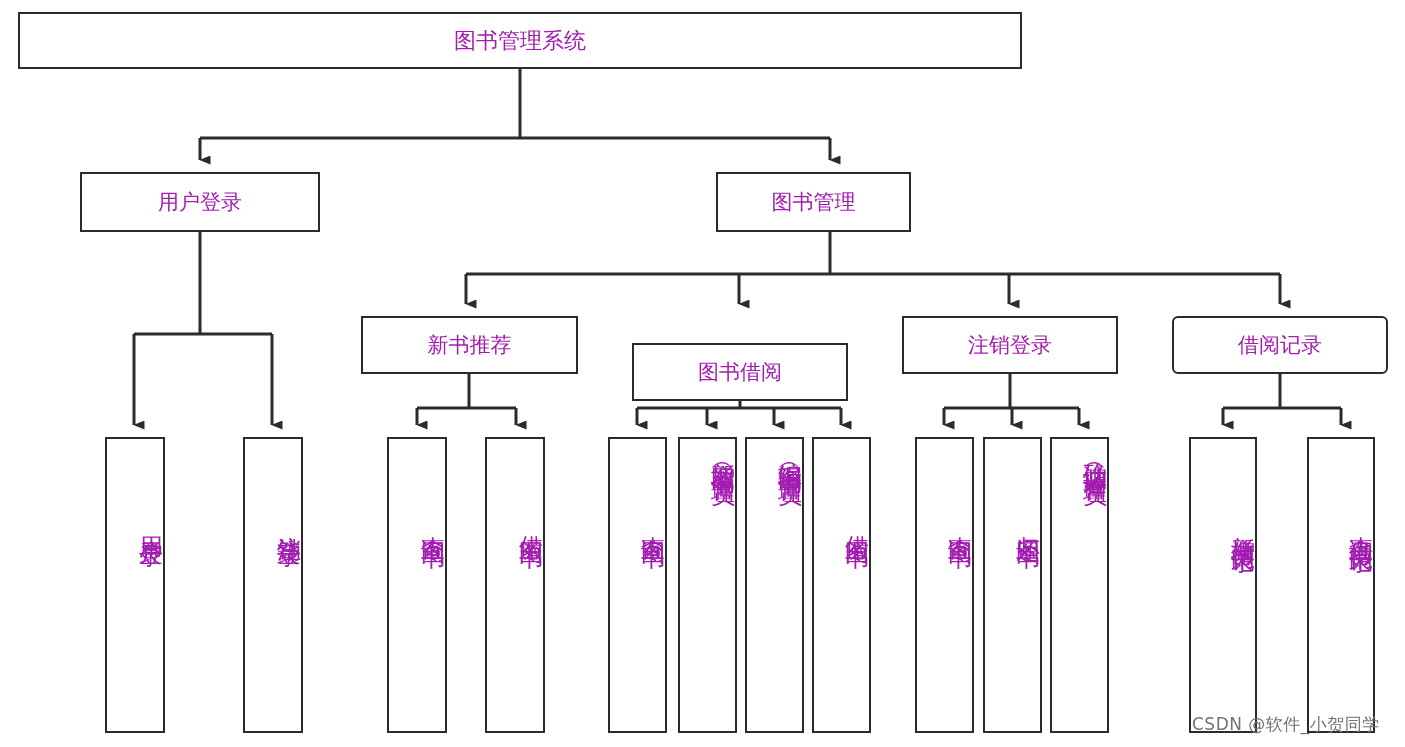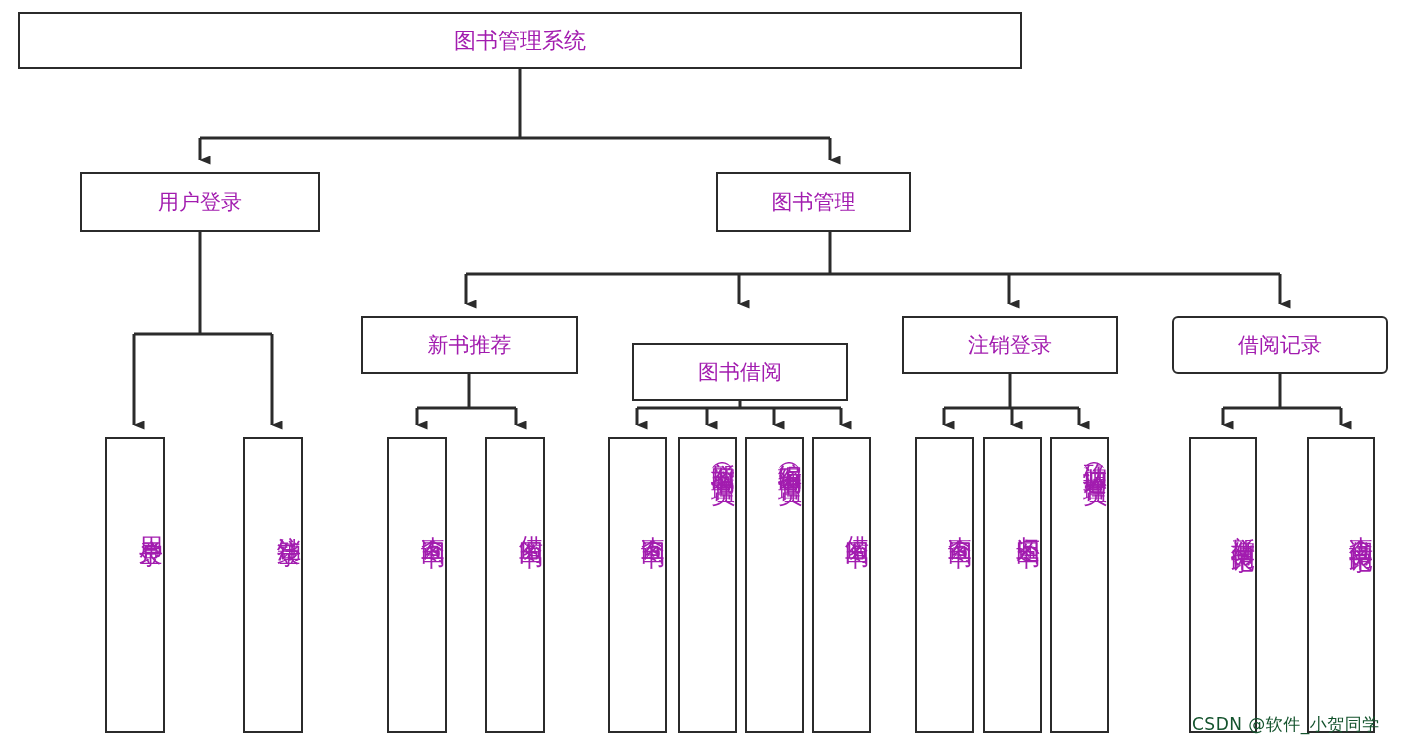--- a/index.html
+++ b/index.html
@@ -59,21 +59,21 @@
     text-align: center;
     display: block;
   }
   .node.v.mid .label { padding-top: 78px; }
   .node.v.tall .label { padding-top: 4px; }
   .watermark {
     position: absolute;
     left: 1192px;
     top: 713px;
     font-size: 17px;
-    color: #14532d;
+    color: #737373;
     letter-spacing: 0.5px;
     z-index: 6;
     white-space: nowrap;
     font-family: "DejaVu Sans", "Liberation Sans", sans-serif;
   }
 </style>
 </head>
 <body>
 
 <div id="canvas">

